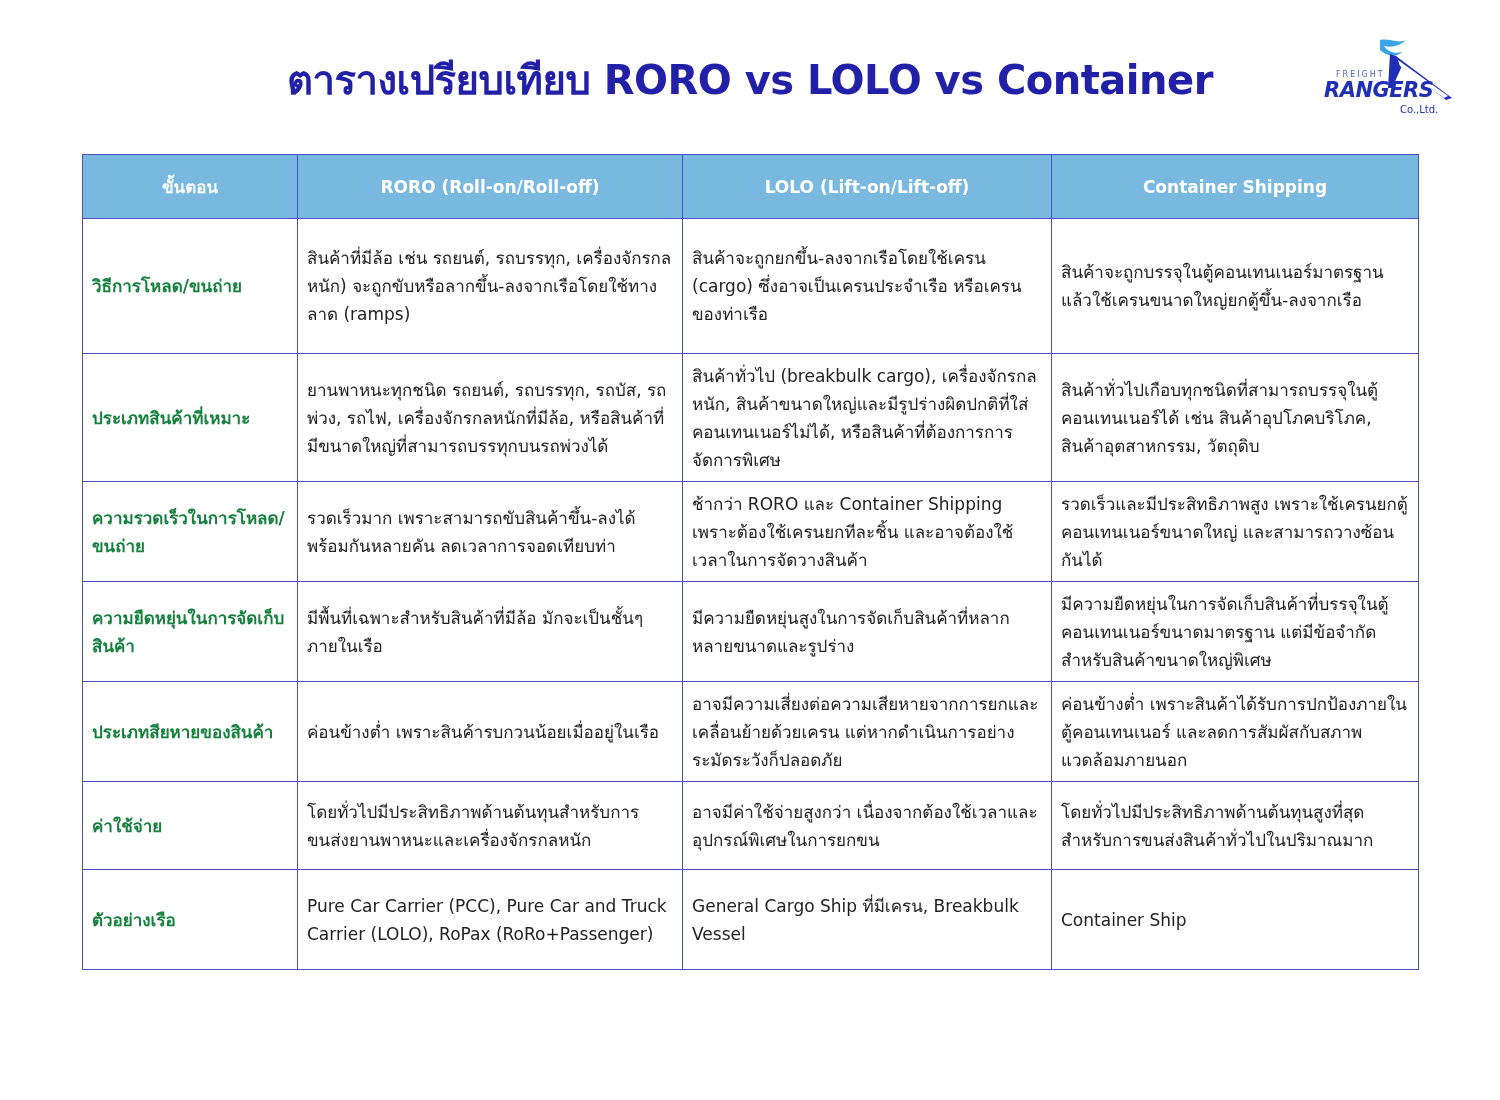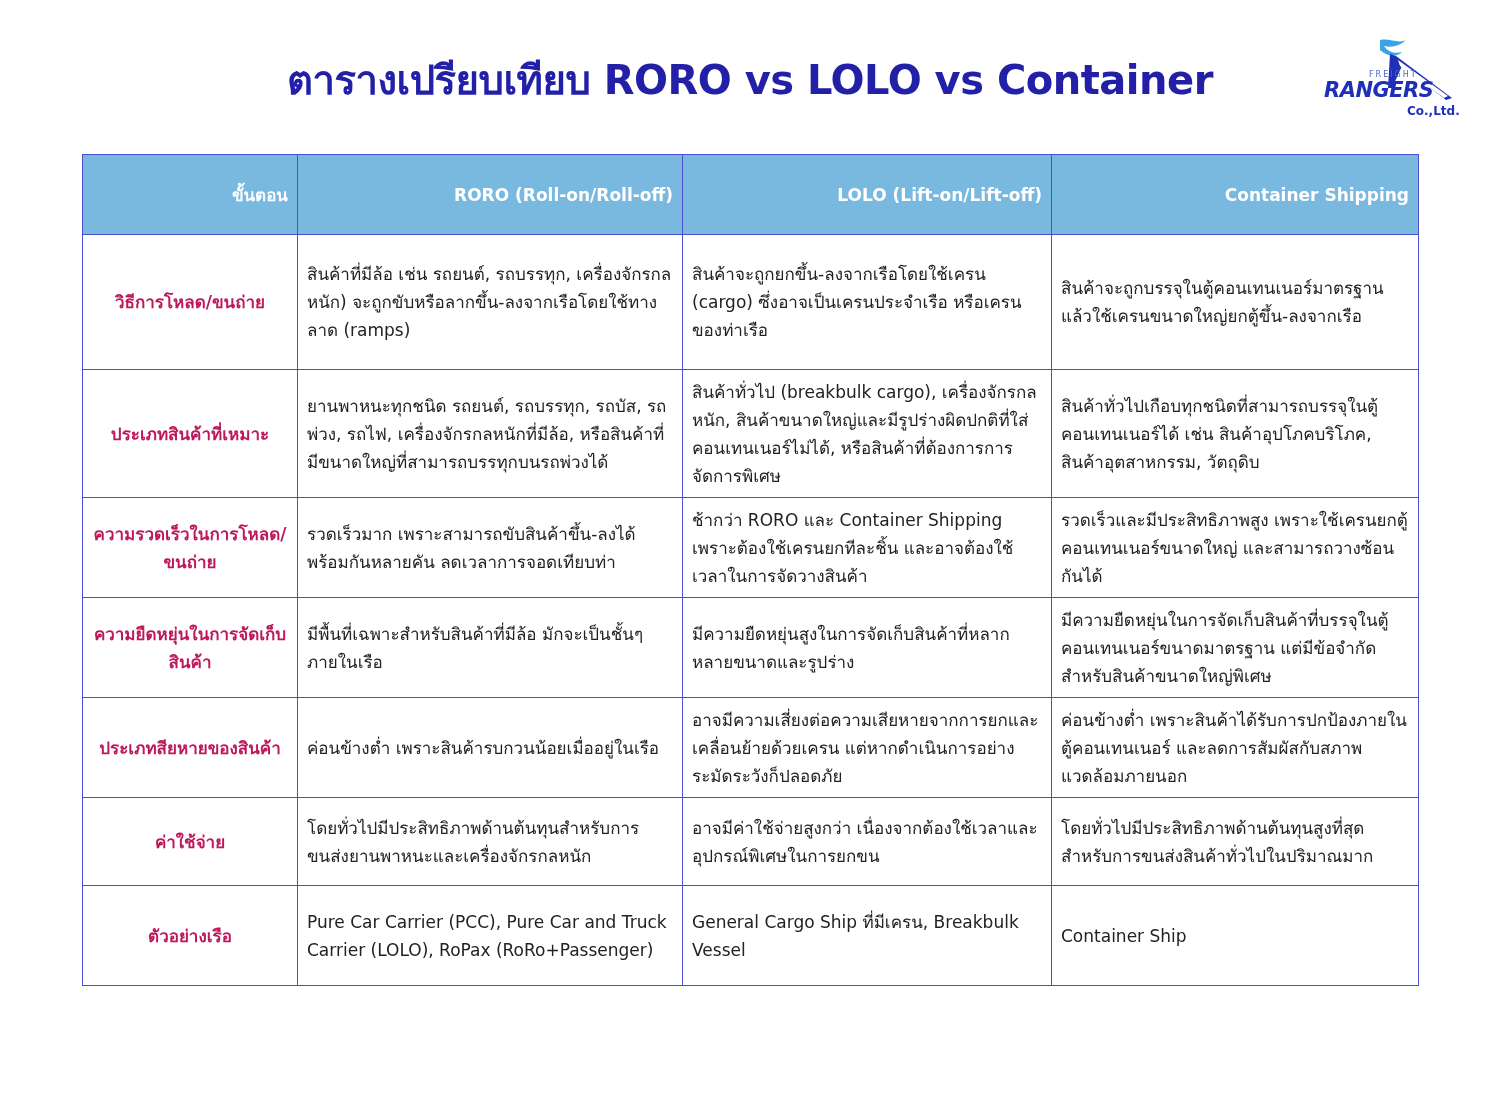--- a/index.html
+++ b/index.html
@@ -12,45 +12,45 @@
       position: absolute; left: 0; top: 48px; width: 1500px;
       text-align: center; font-size: 40px; font-weight: bold;
       color: #2320a8; letter-spacing: -0.5px;
     }
     .logo {
       position: absolute; left: 1318px; top: 36px; width: 150px; height: 80px;
     }
     .logo svg { position: absolute; left: 0; top: 0; }
     .logo .freight {
       position: absolute; left: 18px; top: 34px; font-size: 8px; letter-spacing: 2px;
-      color: #4a66c9; font-family: "DejaVu Sans", sans-serif; margin-left: 33px;
+      color: #4a66c9; font-family: "DejaVu Sans", sans-serif;
     }
     .logo .rangers {
       position: absolute; left: 6px; top: 42px; font-size: 21px; font-weight: bold; font-style: italic;
       color: #1f2fb8; font-family: "DejaVu Sans", sans-serif; letter-spacing: -0.5px;
     }
     .logo .coltd {
-      position: absolute; left: 89px; top: 68px; font-size: 12px; font-weight: bold;
+      position: absolute; left: 82px; top: 68px; font-size: 10px; font-weight: normal;
       color: #1f2fb8; font-family: "DejaVu Sans", sans-serif;
     }
     table {
       position: absolute; left: 82px; top: 154px; width: 1336px;
       border-collapse: collapse; table-layout: fixed;
     }
     th, td {
       border: 1.5px solid #4b4fcf;
       padding: 6px 9px;
       vertical-align: middle;
       font-size: 17px; line-height: 28px;
     }
     th {
-      background: #79b9e0; color: #ffffff; font-weight: bold; text-align: right;
-      height: 63px; padding: 8px 9px;
+      background: #79b9e0; color: #ffffff; font-weight: bold; text-align: center;
+      height: 63px; padding: 0 9px;
     }
-    td.label { font-weight: bold; color: #be185d; text-align: center; }
+    td.label { font-weight: bold; color: #15803d; }
     td { color: #222; }
   </style>
 </head>
 <body>
 
 <div class="title">ตารางเปรียบเทียบ RORO vs LOLO vs Container</div>
 
 <div class="logo">
   <svg width="150" height="80" viewBox="0 0 150 80">
     <path d="M62 4 C72 2, 80 8, 88 4 C82 10, 74 12, 66 10 C70 16, 76 18, 84 16 C78 22, 68 20, 62 14 Z" fill="#3ba3e8"></path>

